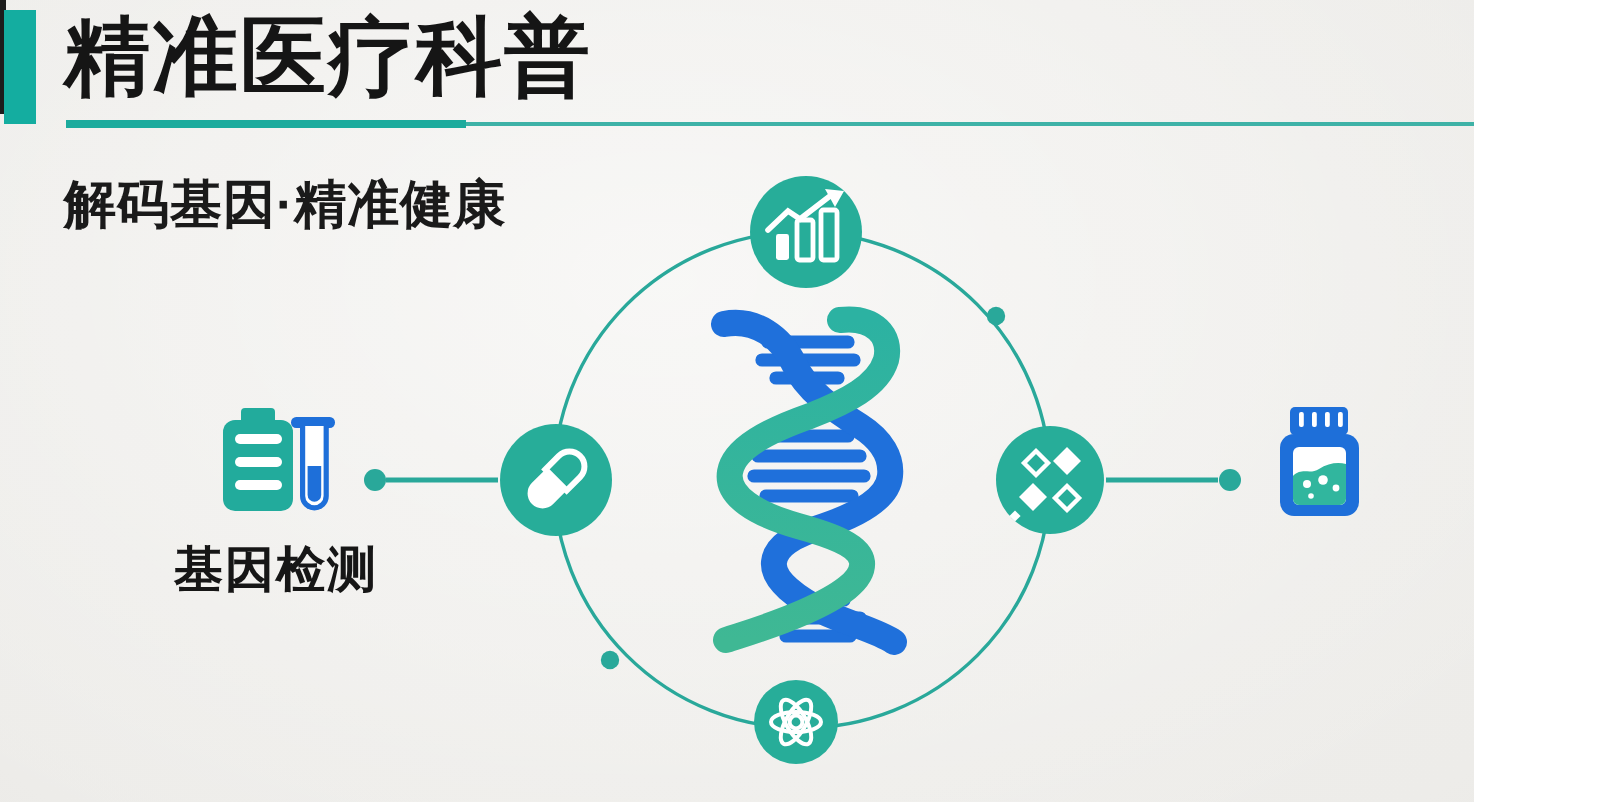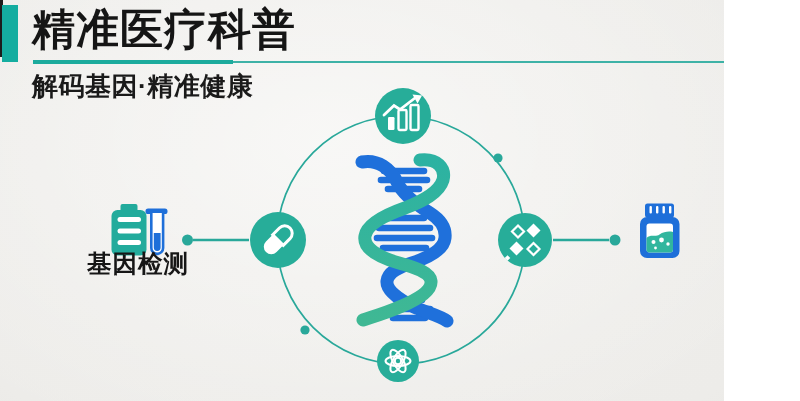--- a/index.html
+++ b/index.html
@@ -2,35 +2,36 @@
 <html><head>
 <meta charset="utf-8">
 <style>
   html,body{margin:0;padding:0;}
   .canvas{
     position:relative;width:724px;height:401px;overflow:hidden;
     background:
       radial-gradient(130% 150% at 45% 35%, rgba(255,255,255,0.55) 0%, rgba(255,255,255,0) 55%),
       radial-gradient(120% 140% at 50% 45%, #f0efec 0%, #edece9 55%, #e2e1de 100%);
     font-family:Liberation Sans, sans-serif;
+    padding-left:13px;
   }
   .edge-sliver{position:absolute;left:0;top:0;width:2.5px;height:57px;background:#1c1c1c;}
   .accent-bar{position:absolute;left:2px;top:5px;width:16px;height:57px;background:#14ada0;}
   .title{
     position:absolute;left:32px;top:6px;font-size:43px;font-weight:900;color:#151515;
     letter-spacing:1px;line-height:1.1;white-space:nowrap;
   }
   .underline-thick{position:absolute;left:33px;top:59.5px;width:200px;height:4.5px;background:#1cab9d;}
   .underline-thin{position:absolute;left:233px;top:61.3px;width:567px;height:1.8px;background:#2aab9e;opacity:.9;}
   .subtitle{
-    position:absolute;left:32px;top:69px;font-size:26px;font-weight:800;color:#1a1a1a;
+    position:absolute;left:32px;top:85px;font-size:26px;font-weight:800;color:#1a1a1a;
     letter-spacing:.5px;white-space:nowrap;
   }
   .node-label{
-    position:absolute;top:247px;width:140px;text-align:center;
+    position:absolute;top:268px;width:140px;text-align:center;
     font-size:24.5px;font-weight:800;color:#161616;letter-spacing:1px;white-space:nowrap;
   }
   .label-left{left:68px;}
   .label-right{left:590px;}
   svg{position:absolute;left:0;top:0;}
 </style>
 </head>
 <body>
 
 <div class="canvas">

